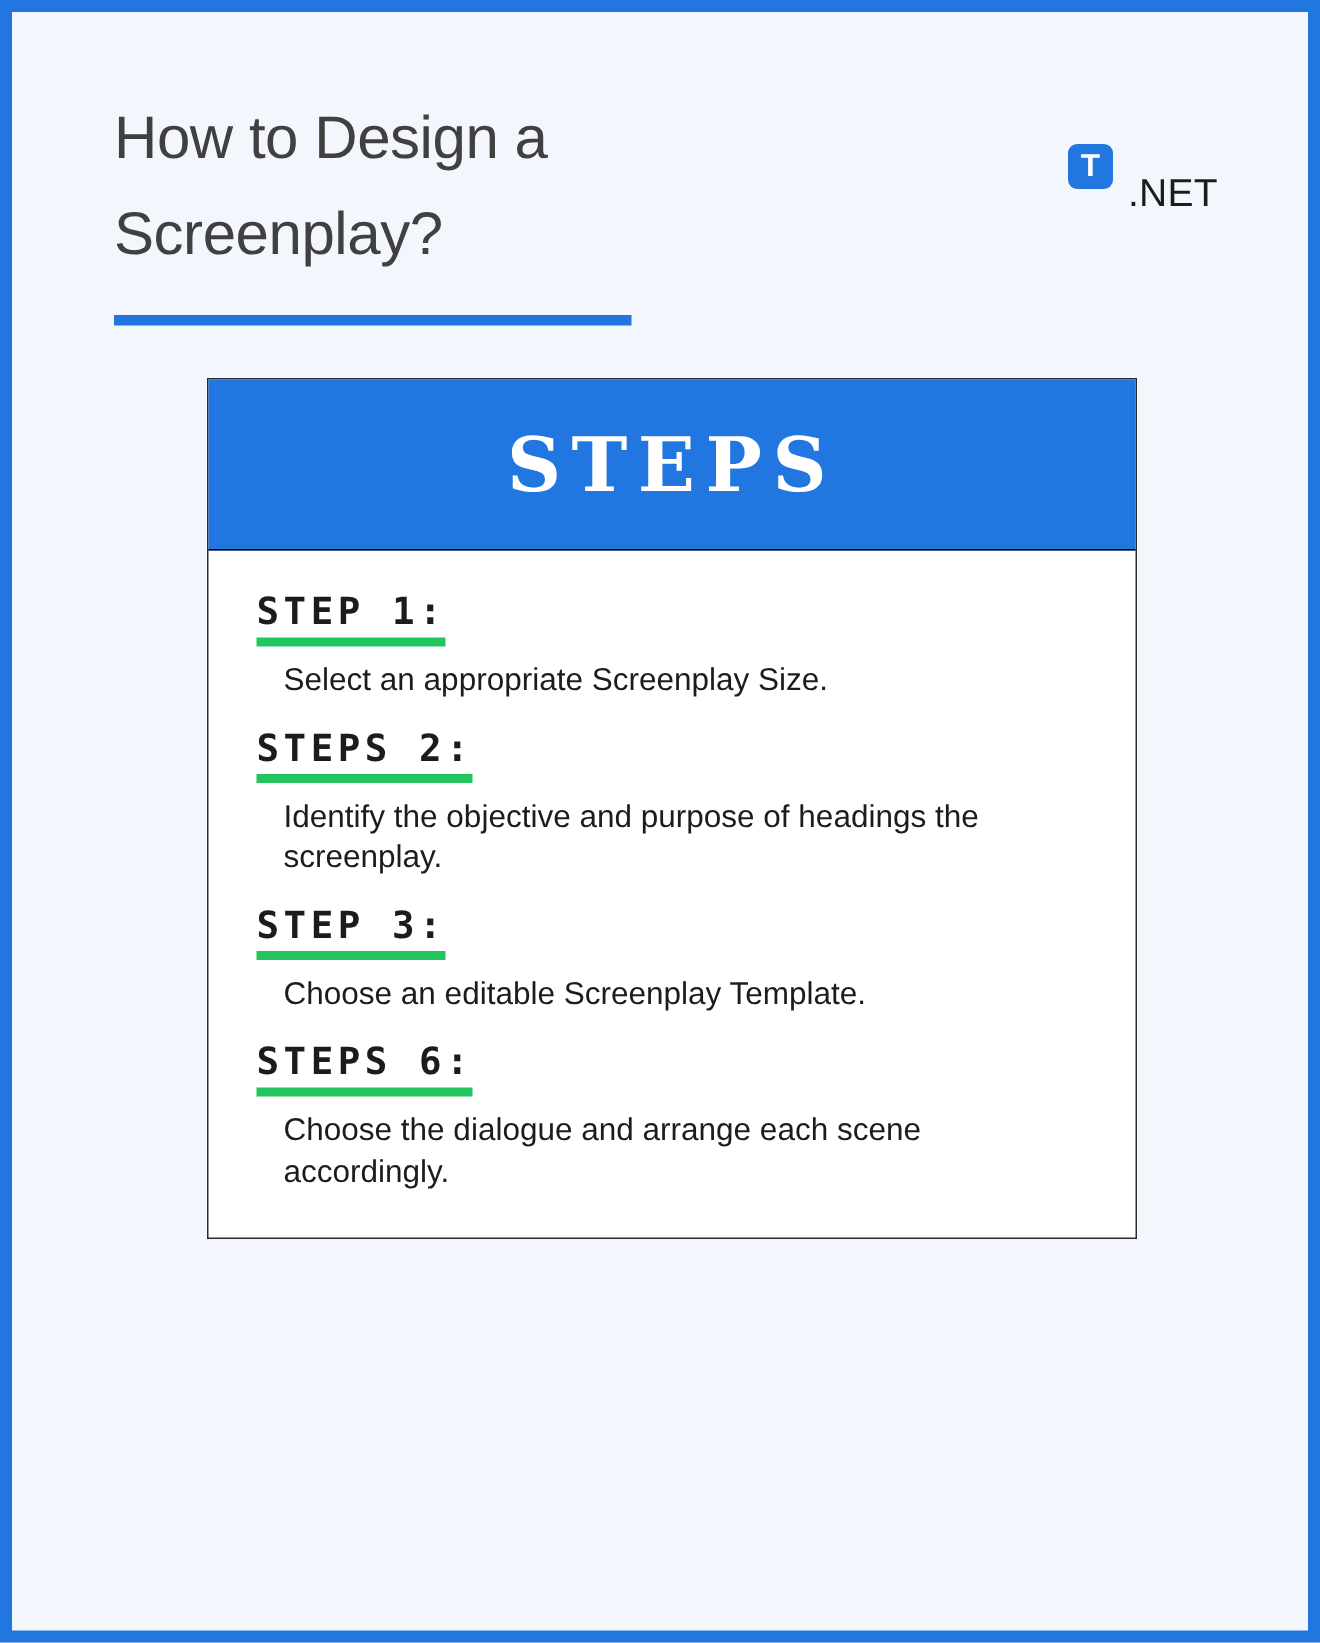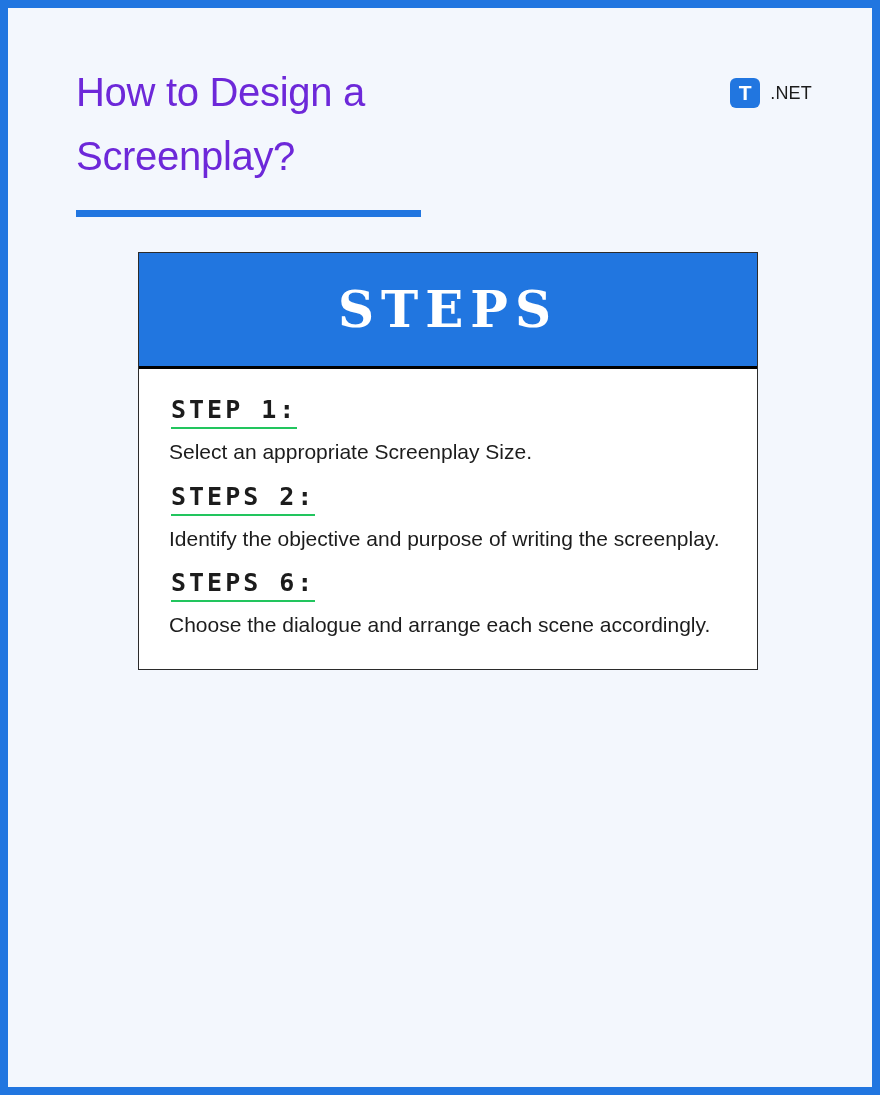--- a/index.html
+++ b/index.html
@@ -25,21 +25,21 @@
   .header {
     position: relative;
     padding: 52px 60px 0 68px;
     display: flex;
     align-items: flex-start;
     justify-content: space-between;
   }
   .title {
     font-size: 40px;
     line-height: 1.6;
-    color: #6d28d9;
+    color: #404040;
     font-weight: 400;
     max-width: 430px;
     letter-spacing: -0.3px;
   }
   .brand {
     display: flex;
     align-items: center;
     margin-top: 18px;
     white-space: nowrap;
   }
@@ -57,45 +57,46 @@
     margin-right: 10px;
     font-family: "Liberation Sans", sans-serif;
   }
   .brand-name {
     font-size: 26px;
     font-weight: bold;
     color: #1c1c1c;
     letter-spacing: 0.2px;
   }
   .brand-tld {
-    font-size: 18px;
+    font-size: 26px;
     font-weight: normal;
     color: #1c1c1c;
     letter-spacing: 0.2px;
+    margin-top: 35px;
   }
   .rule {
     margin: 22px 0 0 68px;
     width: 345px;
     height: 7px;
     background: #2176e0;
   }
   .card {
     margin: 35px 0 0 130px;
     width: 620px;
     border: 1px solid #2b2b2b;
     box-sizing: border-box;
     background: #ffffff;
   }
   .card-header {
     background: #2176e0;
     height: 113px;
     display: flex;
     align-items: center;
     justify-content: center;
-    border-bottom: 3px solid #000000;
+    border-bottom: 1px solid #000000;
   }
   .card-header-text {
     font-family: "DejaVu Serif", serif;
     font-weight: bold;
     font-size: 50px;
     color: #ffffff;
     letter-spacing: 7px;
   }
   .card-body {
     padding: 26px 0 30px 0;
@@ -107,29 +108,30 @@
   .step:last-child {
     margin-bottom: 0;
   }
   .step-label {
     display: inline-block;
     font-family: "DejaVu Sans Mono", monospace;
     font-weight: bold;
     font-size: 25px;
     color: #1c1c1c;
     letter-spacing: 3px;
-    border-bottom: 2px solid #22c55e;
+    border-bottom: 6px solid #22c55e;
     padding-bottom: 3px;
     margin-left: 2px;
   }
   .step-text {
     font-size: 21px;
     line-height: 1.32;
     color: #1c1c1c;
     margin-top: 9px;
+    margin-left: 20px;
   }
 </style>
 </head>
 <body>
 
 <div class="page">
 
   <div class="header">
     <div class="title">How to Design a Screenplay?</div>
     <div class="brand">
@@ -146,23 +148,27 @@
     </div>
     <div class="card-body">
 
       <div class="step">
         <div class="step-label">STEP 1:</div>
         <div class="step-text">Select an appropriate Screenplay Size.</div>
       </div>
 
       <div class="step">
         <div class="step-label">STEPS 2:</div>
-        <div class="step-text">Identify the objective and purpose of writing the screenplay.</div>
+        <div class="step-text">Identify the objective and purpose of headings the screenplay.</div>
       </div>
 
+      <div class="step">
+        <div class="step-label">STEP 3:</div>
+        <div class="step-text">Choose an editable Screenplay Template.</div>
+      </div>
 
       <div class="step">
       </div>
 
       <div class="step">
       </div>
 
       <div class="step">
         <div class="step-label">STEPS 6:</div>
         <div class="step-text">Choose the dialogue and arrange each scene accordingly.</div>

